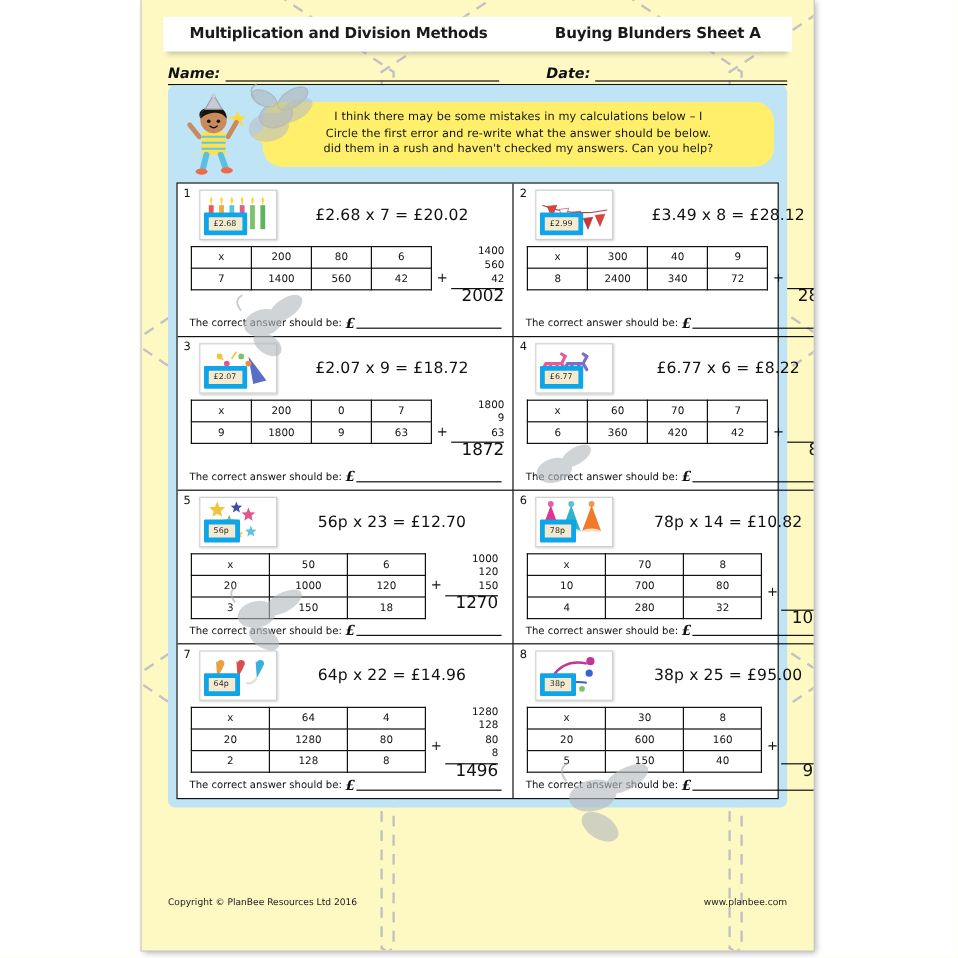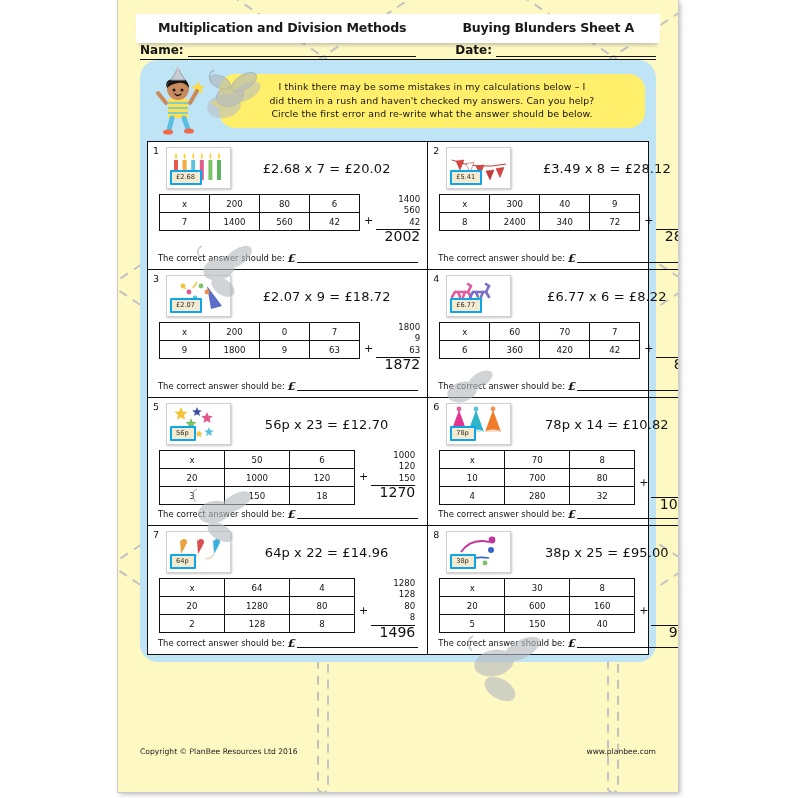--- a/index.html
+++ b/index.html
@@ -61,22 +61,24 @@
     font-size: 12.6px;
     color: #1a1a1a;
     letter-spacing: -0.2px;
     white-space: nowrap;
   }
   .title-right { margin-right: 4px; }
 
   .namedate {
     display: flex;
     align-items: flex-end;
+    margin-top: 11px;
     padding-bottom: 2px;
     border-bottom: 1.6px solid #111;
+    font-style: italic;
   }
   .nd-label {
     font-family: "DejaVu Sans", sans-serif;
     font-weight: bold;
     font-size: 12px;
     color: #111;
     white-space: nowrap;
   }
   .nd-rule {
     flex: 0 0 auto;
@@ -85,21 +87,21 @@
   }
   .nd-rule.name-rule { width: 228px; margin-left: 4px; }
   .nd-rule.date-rule { width: 160px; margin-left: 4px; }
   .nd-gap { flex: 1 1 auto; }
 
   
   .blue-panel {
     position: relative;
     margin-top: 0px;
     background: #bfe4f5;
-    border-radius: 18px;
+    border-radius: 6px;
     padding: 7px 7px 7px 7px;
     box-sizing: border-box;
   }
 
   .intro-row {
     position: relative;
     display: flex;
     align-items: center;
     min-height: 68px;
     padding-left: 2px;
@@ -186,21 +188,21 @@
     box-shadow: 1px 1px 2px rgba(0,0,0,0.22);
     position: relative;
     overflow: hidden;
   }
   .thumb svg { position: absolute; left: 0; top: 0; }
   .price-tag {
     position: absolute;
     left: 3px;
     bottom: 3px;
     background: #f3ead0;
-    border: 2px solid #0ea5e9;
+    border: 4px solid #0ea5e9;
     font-family: "DejaVu Sans", sans-serif;
     font-size: 6.6px;
     color: #2b2b2b;
     padding: 1px 5px 1px 4px;
     line-height: 9px;
     border-radius: 1px;
   }
   .q-eq {
     flex: 1 1 auto;
     text-align: center;
@@ -394,22 +396,22 @@
             <circle cx="33" cy="23" r="1.5" fill="#17130f"></circle>
             <path d="M26 27 q3 3 6 0" stroke="#17130f" stroke-width="1.2" fill="none" stroke-linecap="round"></path>
 
             <polygon points="29,1 22,13 36,13" fill="#c6ccd2" stroke="#9aa3ab" stroke-width="1"></polygon>
             <circle cx="29" cy="1.5" r="2" fill="#c6ccd2"></circle>
           </svg>
         </div>
 
         <div class="speech">
           <p>I think there may be some mistakes in my calculations below – I</p>
+          <p>Circle the first error and re-write what the answer should be below.</p>
           <p>did them in a rush and haven't checked my answers. Can you help?</p>
-          <p>Circle the first error and re-write what the answer should be below.</p>
         </div>
       </div>
 
       <div class="q-grid" id="q-grid">
           <div class="q-cell">
     <div class="q-num">1</div>
 
     <div class="q-top">
       <div class="thumb">
         <svg width="63" height="40" viewBox="0 0 63 40" xmlns="http://www.w3.org/2000/svg">
@@ -473,21 +475,21 @@
     <div class="q-top">
       <div class="thumb">
         <svg width="63" height="40" viewBox="0 0 63 40" xmlns="http://www.w3.org/2000/svg">
                   <path d="M5 12 q25 10 54 4" stroke="#c23a3a" stroke-width="1" fill="none"></path>
                   <polygon points="9,13 17,12 13,22" fill="#d9453f" stroke="#b3302c" stroke-width="0.5"></polygon>
                   <polygon points="19,15.5 27,14.5 23,24.5" fill="#ffffff" stroke="#b3302c" stroke-width="0.5"></polygon>
                   <polygon points="29,18 37,17 33,27" fill="#d9453f" stroke="#b3302c" stroke-width="0.5"></polygon>
                   <polygon points="39,23 47,22 43,32" fill="#c23a3a" stroke="#b3302c" stroke-width="0.5"></polygon>
                   <polygon points="49,20.5 57,19.5 53,29.5" fill="#d9453f" stroke="#b3302c" stroke-width="0.5"></polygon>
                 </svg>
-        <span class="price-tag">£5.41</span>
+        <span class="price-tag">£2.99</span>
       </div>
       <div class="q-eq">£3.49 x 8 = £28.12</div>
     </div>
 
     <div class="q-mid">
       <table class="gridmethod gm4">
         <tbody>
                   <tr>
                     <td>x</td>
                     <td>300</td>

